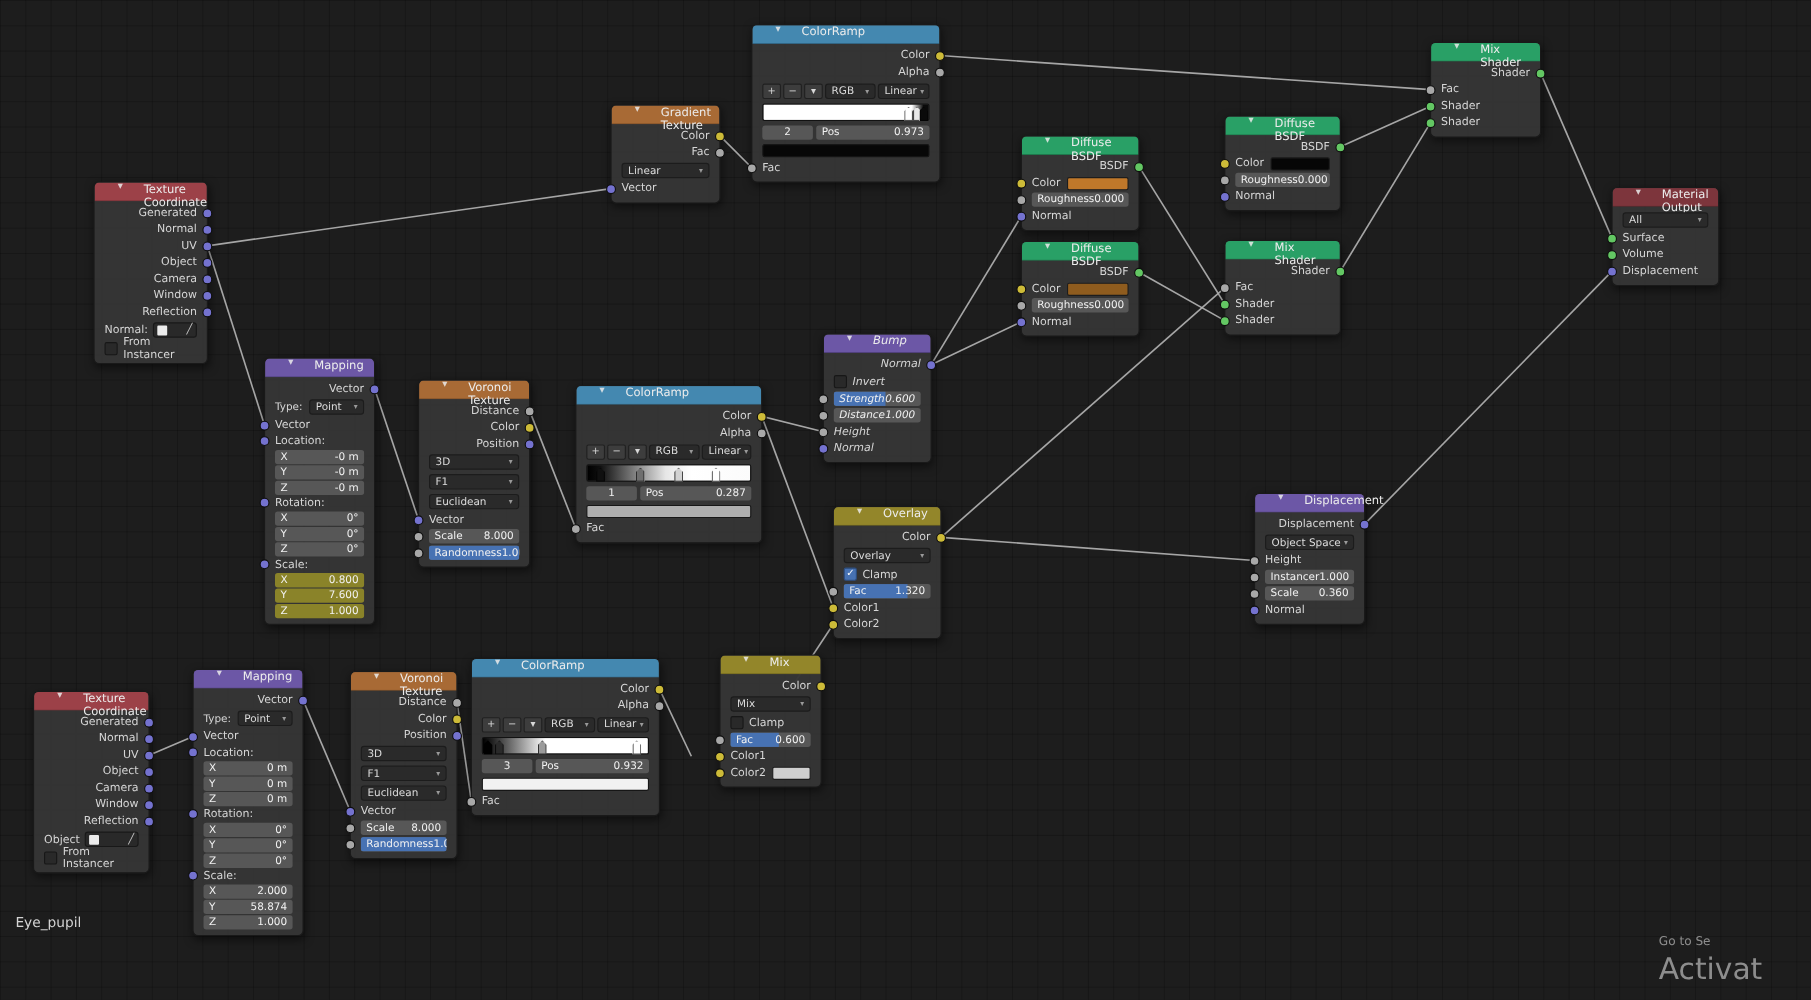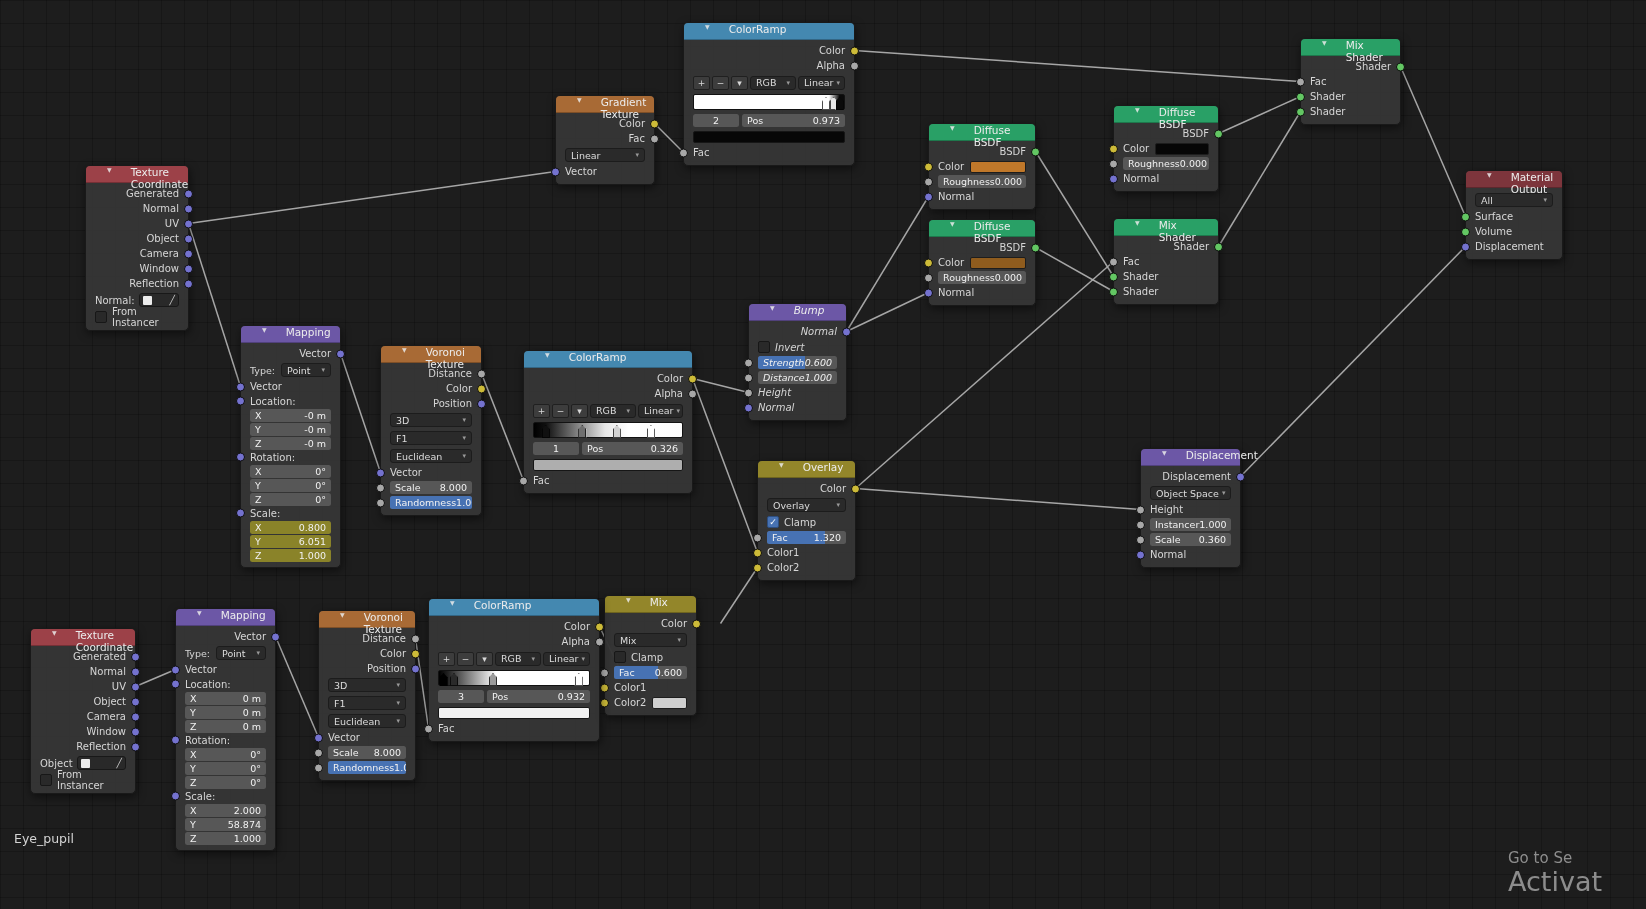--- a/index.html
+++ b/index.html
@@ -54,21 +54,21 @@
   clip-path:polygon(50% 0,100% 32%,100% 100%,0 100%,0 32%)}
 .marker.sel{outline:1px solid #e8e8e8}
 .cbar{flex:1;height:12px;border-radius:2px;border:1px solid #161616}
 .swatch{flex:1;height:12px;margin-left:6px;border-radius:2px;border:1px solid #1d1d1d}
 .objfld{flex:1;height:14px;background:#292929;border:1px solid #181818;border-radius:3px;
   display:flex;align-items:center;padding:0 3px}
 .objsw{width:9px;height:9px;background:#ececec;border-radius:1px}
 .drop{margin-left:auto;font-size:9px;color:#c9c9c9}
 .matname{position:absolute;left:14px;top:831px;z-index:4;color:#d4d4d4;font-size:12.5px}
 .wm1{position:absolute;left:1508px;top:866px;z-index:4;color:rgba(170,170,170,.8);font-size:27px}
-.wm2{position:absolute;left:1508px;top:849px;z-index:4;color:rgba(170,170,170,.8);font-size:15px}
+.wm2{position:absolute;left:1508px;top:849px;z-index:4;color:rgba(170,170,170,.8);font-size:11px}
 </style>
 </head>
 <body>
 
 <div id="canvas">
   <svg id="wires">
       <line x1="188.5" y1="223.5" x2="555.5" y2="171.5" stroke="#b5b5b5" stroke-width="1.5" opacity="0.9"></line>
       <line x1="188.5" y1="223.5" x2="240.5" y2="386.5" stroke="#b5b5b5" stroke-width="1.5" opacity="0.9"></line>
       <line x1="340.5" y1="353.5" x2="380.5" y2="472.5" stroke="#b5b5b5" stroke-width="1.5" opacity="0.9"></line>
       <line x1="481.5" y1="373.5" x2="523.5" y2="480.5" stroke="#b5b5b5" stroke-width="1.5" opacity="0.9"></line>
@@ -291,21 +291,21 @@
         </div>
         <div class="row xyzrow">
           <div class="fld olive">
             <span class="lab">X</span>
             <span class="val">0.800</span>
           </div>
         </div>
         <div class="row xyzrow">
           <div class="fld olive">
             <span class="lab">Y</span>
-            <span class="val">6.051</span>
+            <span class="val">7.600</span>
           </div>
         </div>
         <div class="row xyzrow">
           <div class="fld olive">
             <span class="lab">Z</span>
             <span class="val">1.000</span>
           </div>
         </div>
       </div>
     </div>
@@ -400,21 +400,21 @@
             <div class="marker" style="left: calc(56% - 4px); background: rgb(210, 210, 210);"></div>
             <div class="marker" style="left: calc(79% - 4px); background: rgb(255, 255, 255);"></div>
           </div>
         </div>
         <div class="row numrow">
           <div class="fld idx">
             <span class="ctr">1</span>
           </div>
           <div class="fld">
             <span class="lab">Pos</span>
-            <span class="val">0.326</span>
+            <span class="val">0.287</span>
           </div>
         </div>
         <div class="row barrow">
           <div class="cbar" style="background: rgb(174, 174, 174);"></div>
         </div>
         <div class="row">
           <div class="sock l" style="background: rgb(168, 168, 168);"></div>
           <span>Fac</span>
         </div>
       </div>
@@ -687,21 +687,21 @@
             <span class="lab">Scale</span>
             <span class="val">0.360</span>
           </div>
         </div>
         <div class="row">
           <div class="sock l" style="background: rgb(116, 114, 207);"></div>
           <span>Normal</span>
         </div>
       </div>
     </div>
-    <div class="node" style="left: 604px; top: 595px; width: 93px;">
+    <div class="node" style="left: 654px; top: 595px; width: 93px;">
       <div class="nhead" style="background: rgb(147, 134, 42);">
         <span class="tri">▼</span>
         <span class="ntitle">Mix</span>
       </div>
       <div class="nbody">
         <div class="row out">
           <span>Color</span>
           <div class="sock r" style="background: rgb(205, 187, 56);"></div>
         </div>
         <div class="row ddrow">

